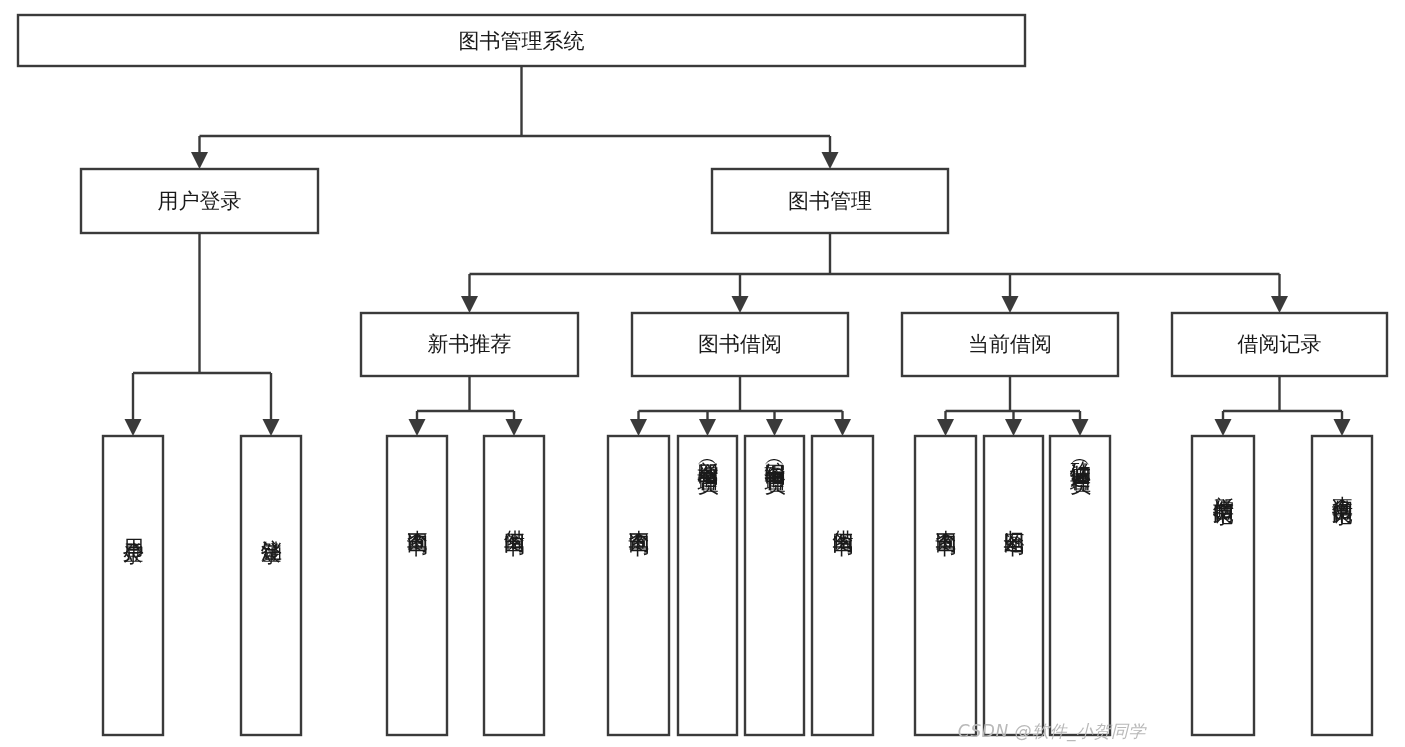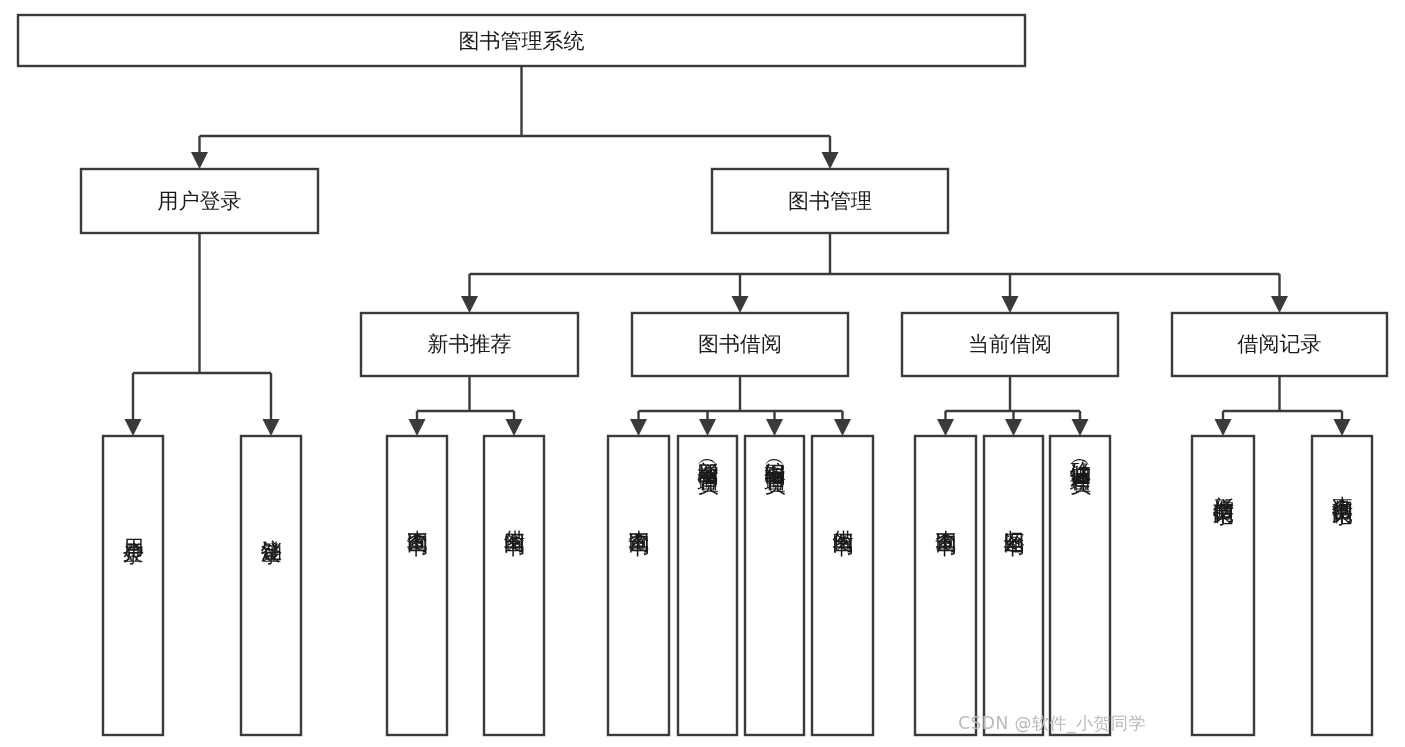--- a/index.html
+++ b/index.html
@@ -62,26 +62,27 @@
     font-size: 21px;
     line-height: 1.28;
     letter-spacing: 2px;
     color: #1a1a1a;
     white-space: nowrap;
     text-align: center;
   }
   .watermark {
     position: absolute;
     right: 8px;
-    bottom: 12px;
+    bottom: 4px;
     font-family: "DejaVu Sans", "Liberation Sans", sans-serif;
     font-size: 17px;
     color: #b9b9b9;
     letter-spacing: 0.5px;
     white-space: nowrap;
+    font-style: italic;
   }
 </style>
 </head>
 <body>
 
 <div id="diagram-root">
 
   <svg id="tree-svg" viewBox="0 0 1405 747">
 
     <g>

